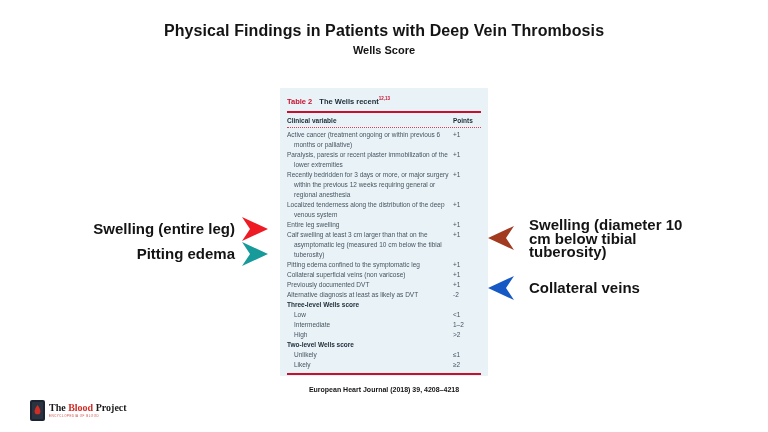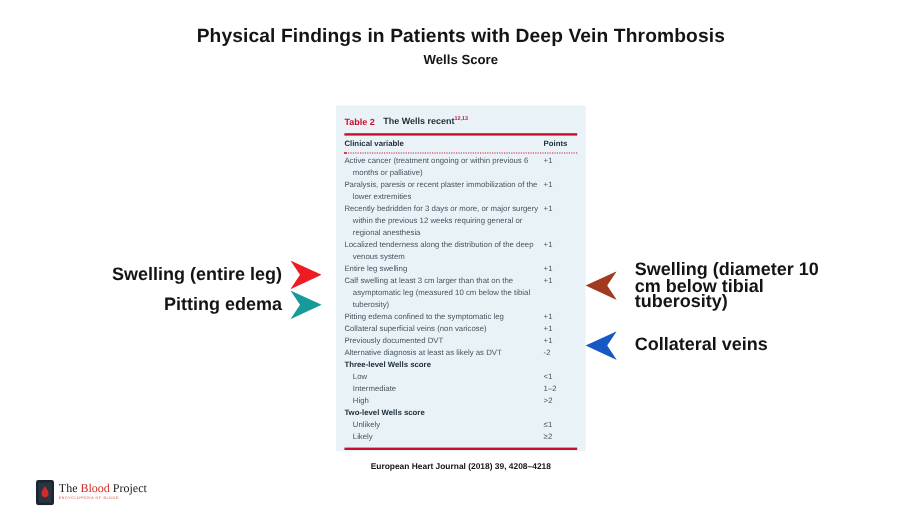--- a/index.html
+++ b/index.html
@@ -66,21 +66,21 @@
   .citation {
     position:absolute; top:386px; left:0; width:768px; text-align:center;
     font-size:7px; font-weight:bold; color:#141414;
   }
 
   
   .logo { position:absolute; left:30px; top:400px; display:flex; align-items:flex-start; gap:4px; }
   .logo-book { flex:none; display:block; }
   .logo-text-block { padding-top:3px; }
   .logo-title {
-    font-family:"Liberation Serif", serif; font-weight:normal;
+    font-family:"Liberation Serif", serif; font-weight:bold;
     font-size:10px; color:#1a1a1a; line-height:10px; white-space:nowrap;
   }
   .logo-title .blood { color:#cf2e27; }
   .logo-tagline {
     font-size:6px; color:#cf4a44; letter-spacing:1px; white-space:nowrap;
     transform:scale(0.5); transform-origin:left top; margin-top:1px;
   }
 </style>
 </head>
 <body>

